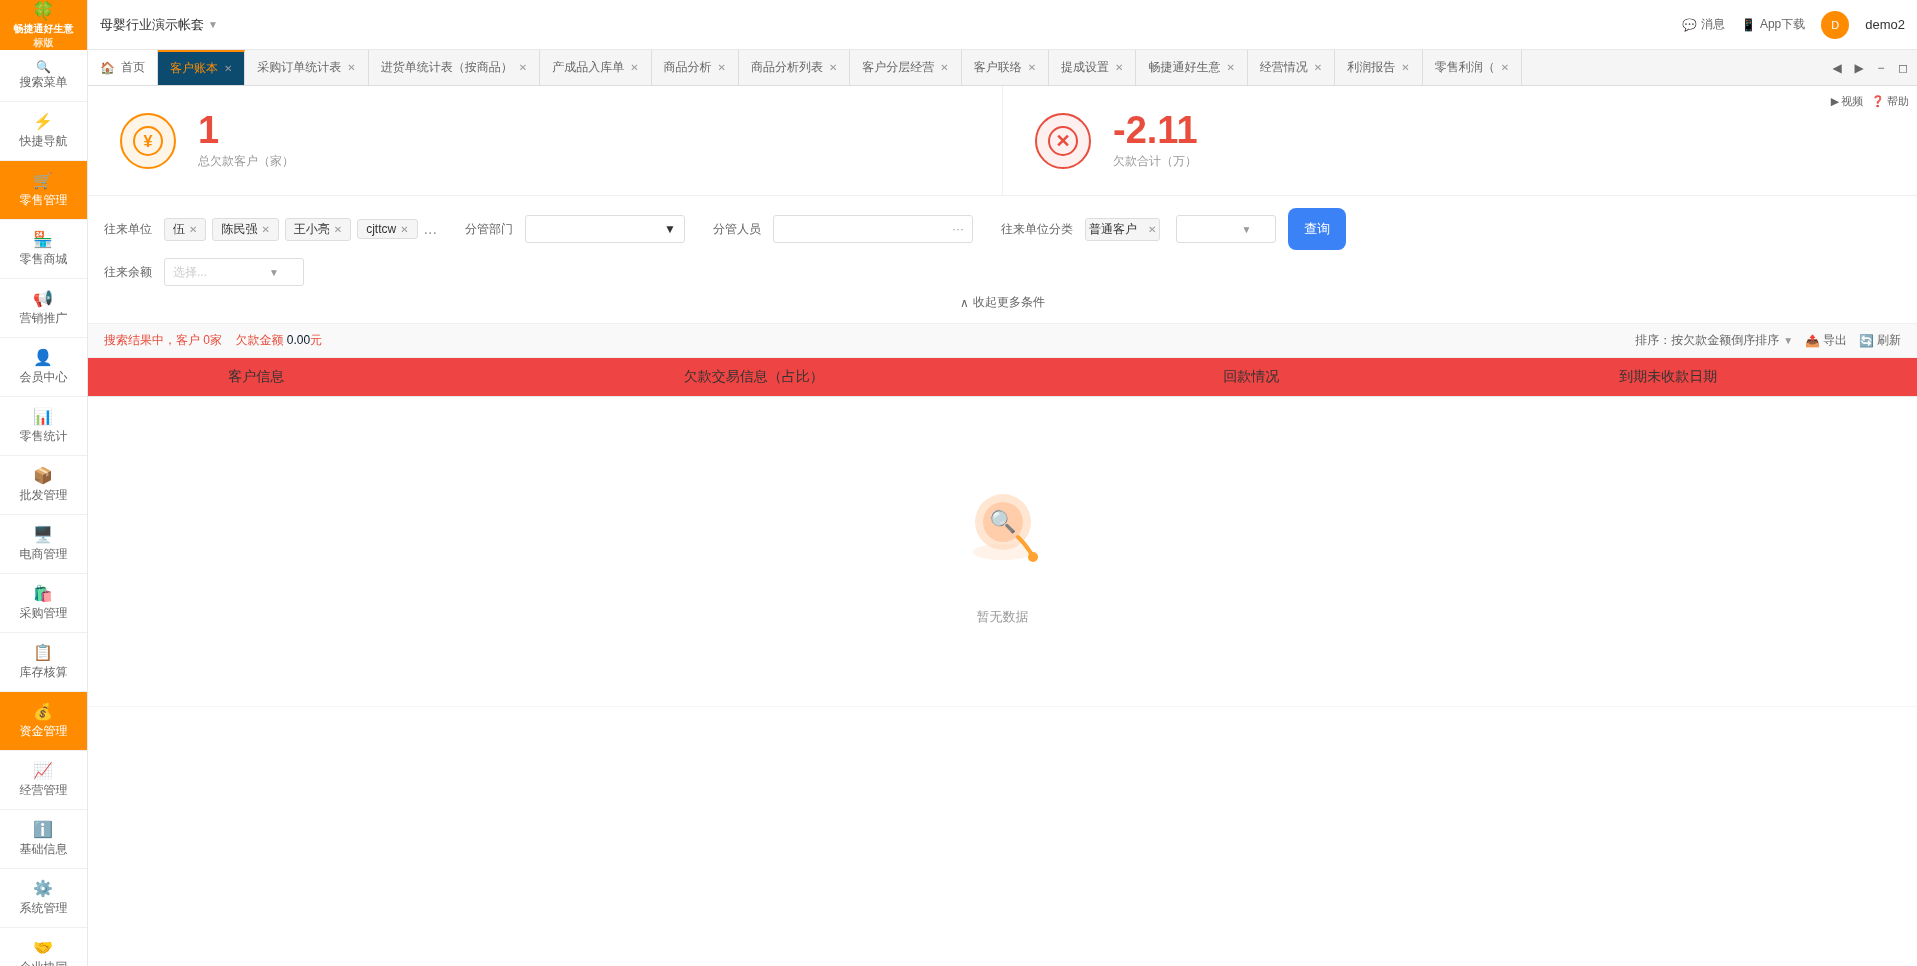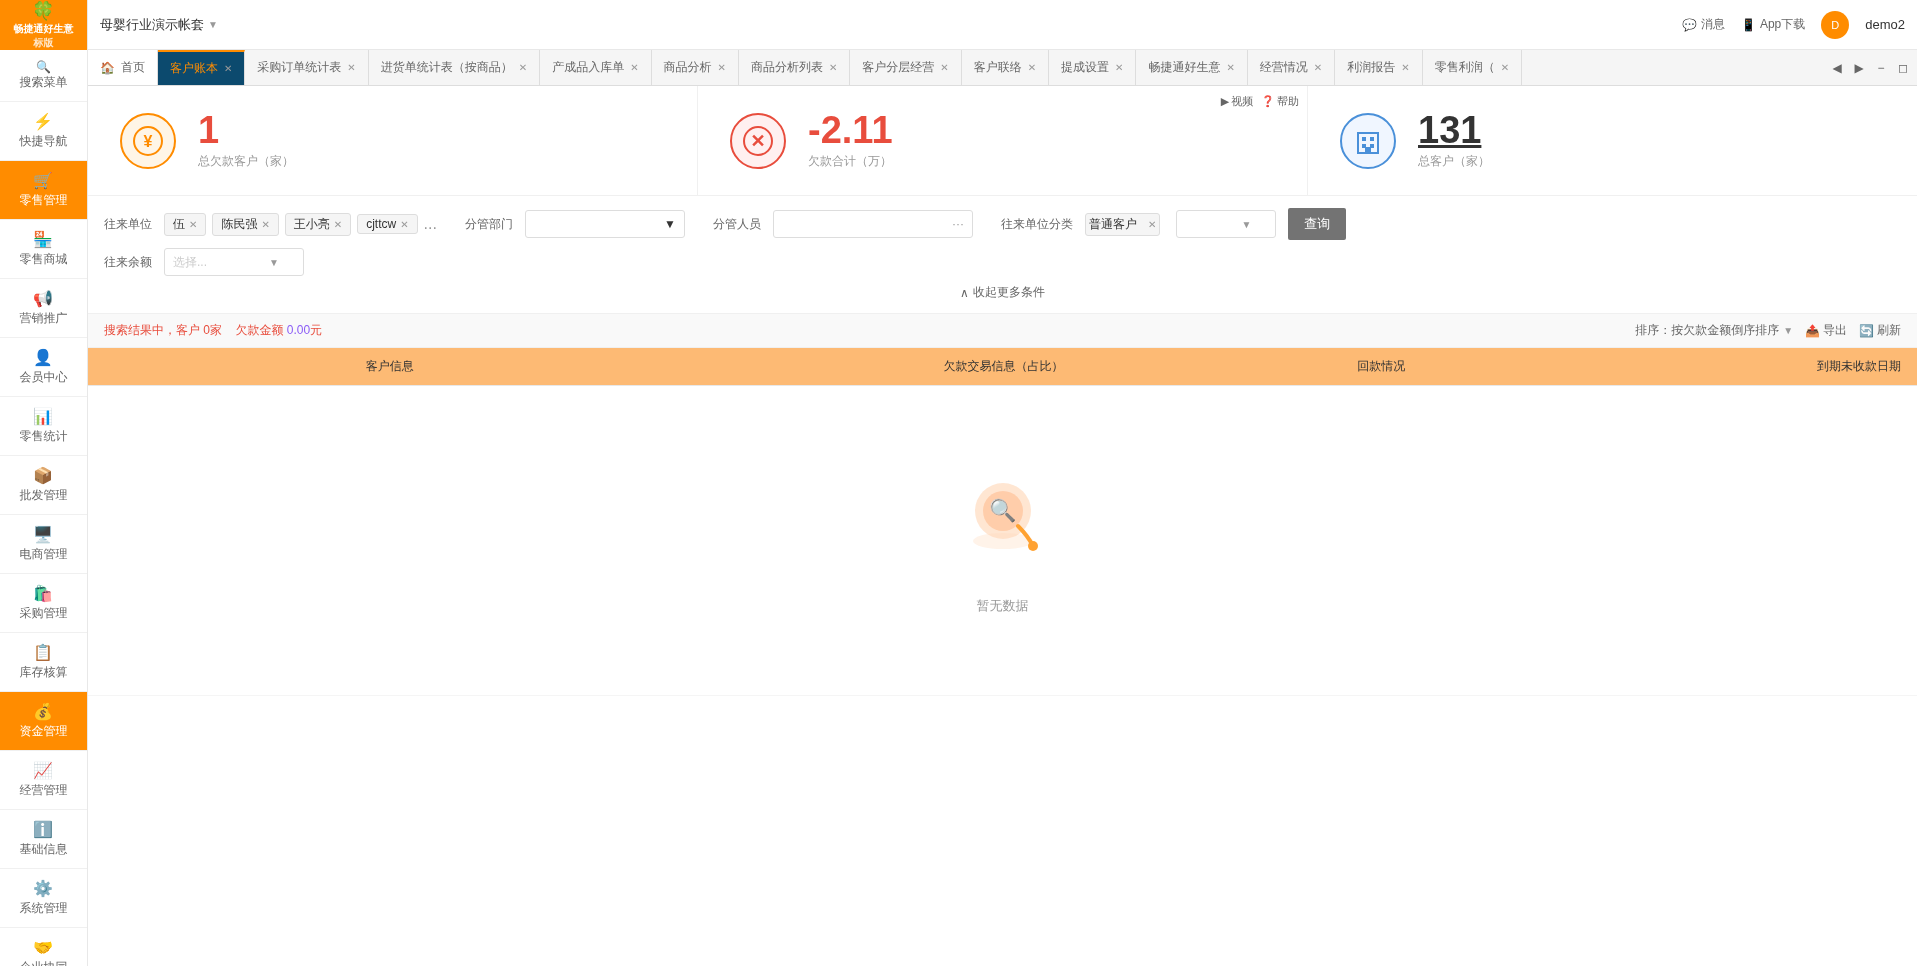--- a/index.html
+++ b/index.html
@@ -64,35 +64,35 @@
     .filter-tags { display: flex; gap: 6px; flex-wrap: wrap; align-items: center; }
     .filter-tag { background: #f5f5f5; border: 1px solid #ddd; border-radius: 3px; padding: 2px 8px; font-size: 12px; display: flex; align-items: center; gap: 4px; }
     .filter-tag .tag-close { color: #999; cursor: pointer; font-size: 10px; }
     .filter-more { color: #999; cursor: pointer; font-size: 16px; }
     .filter-select { border: 1px solid #ddd; border-radius: 3px; padding: 4px 24px 4px 8px; font-size: 12px; color: #333; background: #fff; cursor: pointer; position: relative; min-width: 140px; height: 28px; display: flex; align-items: center; justify-content: space-between; }
     .filter-select .select-arrow { color: #999; font-size: 10px; }
     .filter-input-wrap { border: 1px solid #ddd; border-radius: 3px; padding: 4px 8px; font-size: 12px; min-width: 200px; height: 28px; display: flex; align-items: center; gap: 4px; cursor: pointer; }
     .filter-input-wrap .more-btn { color: #999; cursor: pointer; }
     .filter-category-tag { background: #f5f5f5; border: 1px solid #ddd; border-radius: 3px; padding: 2px 3px; font-size: 12px; display: flex; align-items: center; gap: 11px; }
     .filter-category-tag .tag-close { color: #999; cursor: pointer; font-size: 10px; }
-    .btn-query { background: #737373; color: #fff; border: none; border-radius: 2px; padding: 5px 16px; font-size: 13px; cursor: pointer; height: 32px; }
+    .btn-query { background: #3b82f6; color: #fff; border: none; border-radius: 8px; padding: 5px 16px; font-size: 13px; cursor: pointer; height: 42px; }
     .collapse-btn { display: flex; align-items: center; justify-content: center; gap: 4px; font-size: 12px; color: #666; cursor: pointer; margin: 4px auto; }
 
     
     .result-bar { padding: 8px 16px; display: flex; align-items: center; justify-content: space-between; background: #f9f9f9; border-bottom: 1px solid #f0f0f0; }
     .result-info { font-size: 12px; color: #666; }
     .result-info span { color: #e84d3d; }
     .result-actions { display: flex; gap: 12px; align-items: flex-start; }
     .result-sort { font-size: 12px; color: #666; display: flex; align-items: center; gap: 4px; cursor: pointer; }
     .result-sort .sort-arrow { color: #999; font-size: 10px; }
     .result-btn { font-size: 12px; color: #666; cursor: pointer; display: flex; align-items: center; gap: 3px; }
 
     
     .data-table { width: 100%; border-collapse: collapse; }
-    .data-table th { padding: 10px 16px; text-align: right; font-size: 12px; font-weight: normal; color: #333; border-bottom: 1px solid #e8e8e8; background: #fdba74; }
+    .data-table th { padding: 10px 16px; text-align: center; font-size: 14px; font-weight: normal; color: #333; border-bottom: 1px solid #e8e8e8; background: #ef4444; }
     .data-table td { padding: 10px 16px; font-size: 13px; color: #666; border-bottom: 1px solid #f5f5f5; }
 
     
     .empty-state { display: flex; flex-direction: column; align-items: center; justify-content: center; padding: 80px 0; }
     .empty-icon { font-size: 80px; color: #ffcba4; opacity: 0.8; margin-bottom: 12px; }
     .empty-text { font-size: 13px; color: #999; }
   </style>
 </head>
 <body>
 
@@ -298,38 +298,20 @@
               <span>▶</span>
               <span>视频</span>
             </span>
             <span>
               <span>❓</span>
               <span>帮助</span>
             </span>
           </div>
         </div>
 
-        <div class="stat-block">
-          <div class="stat-icon-area">
-            <div class="stat-circle stat-circle-blue">
-              <svg width="32" height="32" viewBox="0 0 32 32">
-                <rect x="6" y="8" width="20" height="20" fill="none" stroke="#4a90d9" stroke-width="2"></rect>
-                <rect x="10" y="12" width="4" height="4" fill="#4a90d9"></rect>
-                <rect x="18" y="12" width="4" height="4" fill="#4a90d9"></rect>
-                <rect x="10" y="19" width="4" height="4" fill="#4a90d9"></rect>
-                <rect x="18" y="19" width="4" height="4" fill="#4a90d9"></rect>
-                <rect x="13" y="22" width="6" height="6" fill="#4a90d9"></rect>
-              </svg>
-            </div>
-          </div>
-          <div class="stat-content">
-            <span class="stat-number dark">131</span>
-            <span class="stat-label">总客户（家）</span>
-          </div>
-        </div>
       </div>
 
       <div class="filter-area">
         <div class="filter-row">
           <span class="filter-label">往来单位</span>
           <div class="filter-tags">
             <div class="filter-tag">
               <span>伍</span>
               <span class="tag-close">✕</span>
             </div>
@@ -382,21 +364,21 @@
           <span>收起更多条件</span>
         </div>
       </div>
 
       <div class="result-bar">
         <div class="result-info">
           <span>搜索结果中，客户</span>
           <span><span style="color:#e84d3d;">0</span><span>家</span></span>
           &nbsp;&nbsp;
           <span>欠款金额</span>
-          <span><span style="color:#8b5cf6;">0.00</span><span>元</span></span>
+          <span><span style="color:#0f172a;">0.00</span><span>元</span></span>
         </div>
         <div class="result-actions">
           <div class="result-sort">
             <span>排序：按欠款金额倒序排序</span>
             <span class="sort-arrow">▼</span>
           </div>
           <div class="result-btn">
             <span>📤</span>
             <span>导出</span>
           </div>

